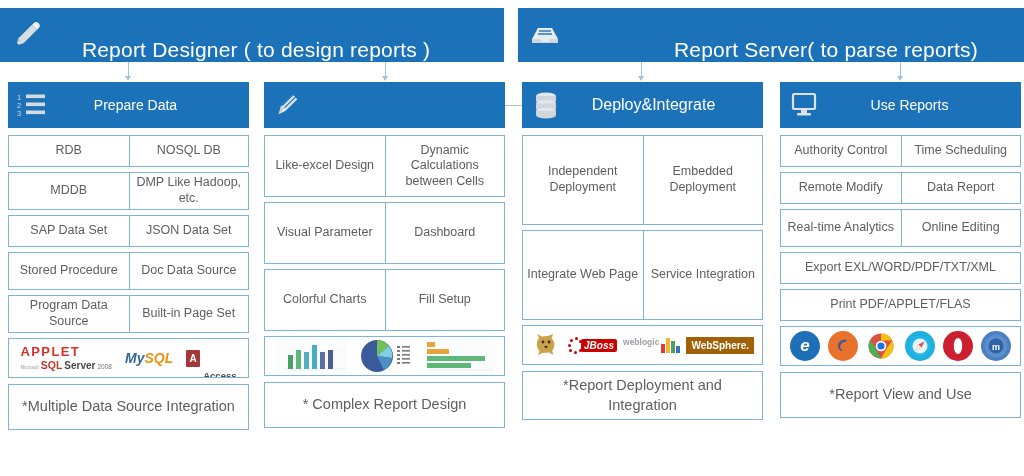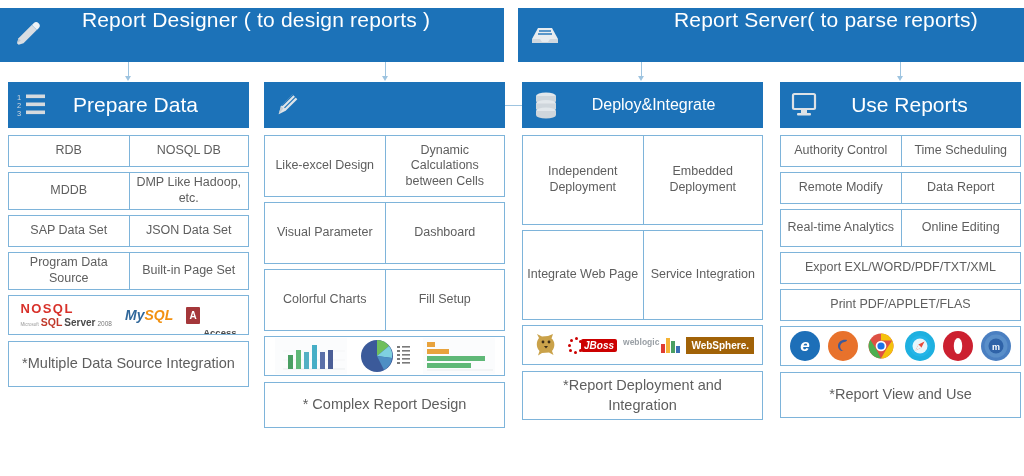--- a/index.html
+++ b/index.html
@@ -10,21 +10,21 @@
     color:#5a5a5a;
     overflow:hidden;
     position:relative;
   }
   .stage{position:relative;width:1024px;height:476px;}
 
   
   .topbar{
     position:absolute;height:54px;
     background:#1c72b8;
-    display:flex;align-items:flex-start;
+    display:flex;align-items:flex-end;
   }
   .topbar .ticon{
     width:54px;height:54px;flex:0 0 54px;
     display:flex;align-items:center;justify-content:center;
   }
   .topbar .ttext{
     flex:1;text-align:center;color:#ffffff;
     font-size:21px;letter-spacing:.2px;
     padding-right:46px;
     white-space:nowrap;
@@ -52,21 +52,21 @@
   .colhead{
     height:46px;background:#1c72b8;
     display:flex;align-items:center;
     margin-bottom:7px;
   }
   .colhead .chicon{
     width:48px;flex:0 0 48px;
     display:flex;align-items:center;justify-content:center;
   }
   .colhead .chtext{
-    flex:1;text-align:center;color:#ffffff;font-size:21px;
+    flex:1;text-align:center;color:#ffffff;font-size:14px;
     padding-right:34px;white-space:nowrap;
   }
   #col-3 .colhead .chtext{padding-right:26px;font-size:16px;}
   #col-4 .colhead .chtext{padding-right:30px;}
 
   
   .cellrow{
     display:flex;border:1px solid #7eb4da;
     margin-bottom:5px;background:#fff;
     box-sizing:border-box;
@@ -216,27 +216,31 @@
     </div>
     <div class="cellrow h36">
       <div class="cell">MDDB</div>
       <div class="cell">DMP Like Hadoop, etc.</div>
     </div>
     <div class="cellrow h30">
       <div class="cell">SAP Data Set</div>
       <div class="cell">JSON Data Set</div>
     </div>
     <div class="cellrow h36">
+      <div class="cell">Stored Procedure</div>
+      <div class="cell">Doc Data Source</div>
+    </div>
+    <div class="cellrow h36">
       <div class="cell">Program Data Source</div>
       <div class="cell">Built-in Page Set</div>
     </div>
 
     <div class="logostrip">
       <div class="lg oracle-wrap">
-        <span class="oracle-txt">NOSQL</span>
+        <span class="oracle-txt">APPLET</span>
         <span class="sqlsrv">
           <span class="ms">Microsoft</span>
           <span class="sq">SQL</span>
           <span class="sv">Server</span>
           <span class="yr">2008</span>
         </span>
       </div>
       <div class="lg mysql">
         <span class="my">My</span>
           <span class="sq2">SQL</span>

